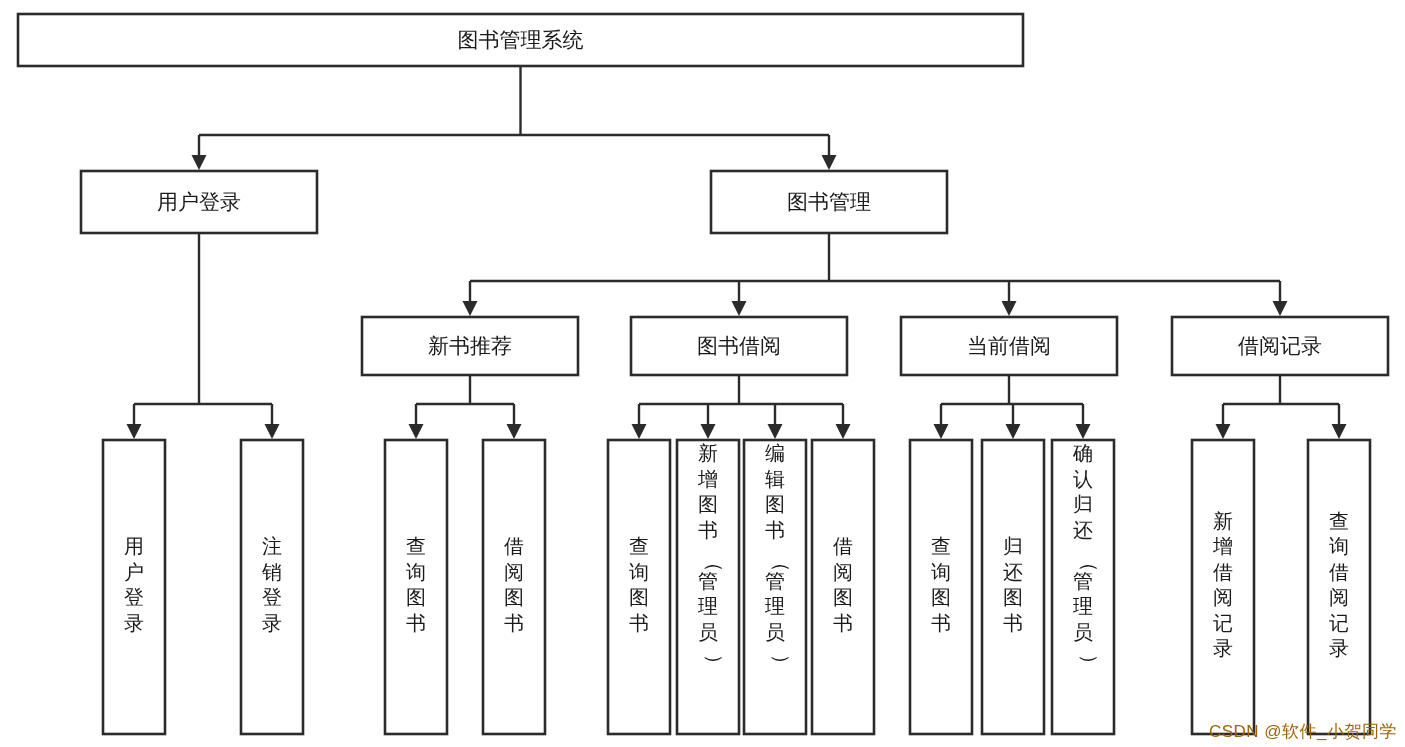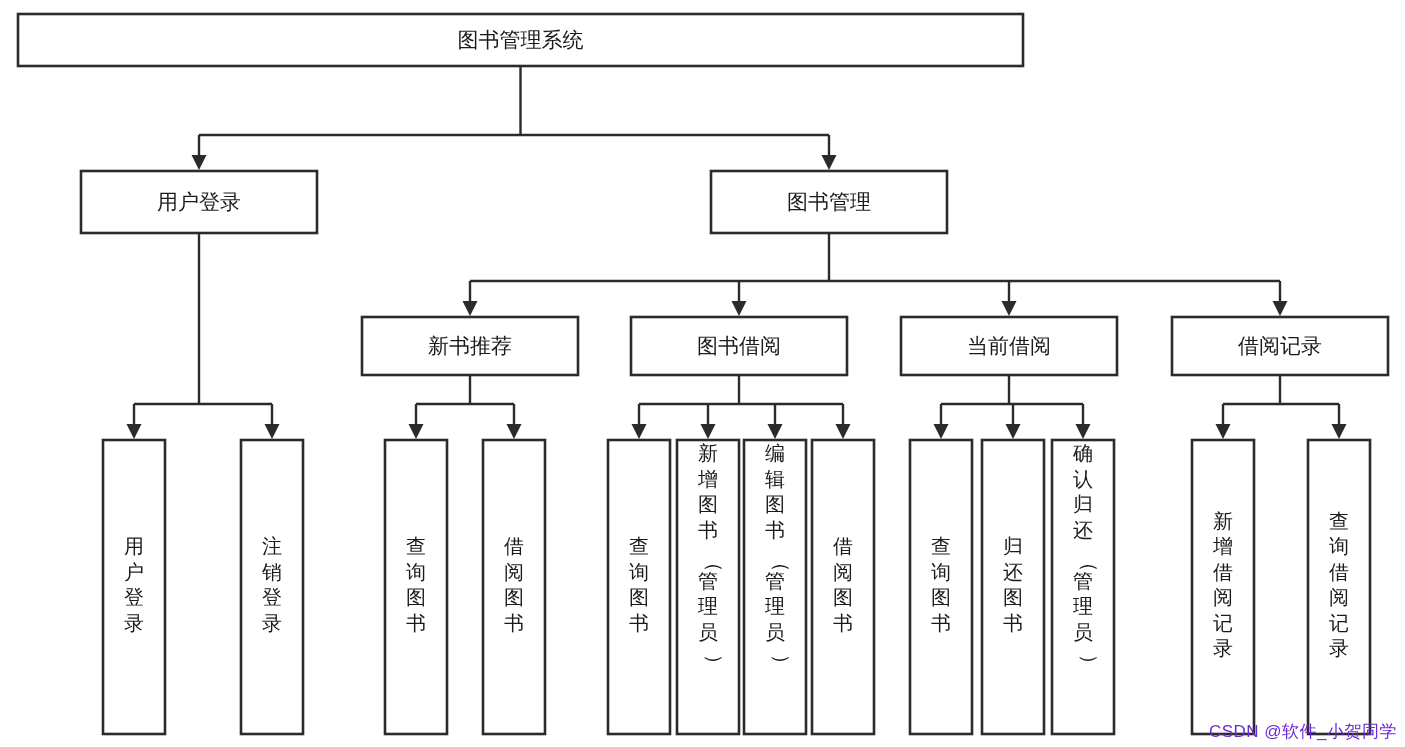--- a/index.html
+++ b/index.html
@@ -45,21 +45,21 @@
     font-family: "Liberation Sans", "DejaVu Sans", sans-serif;
     font-size: 20px;
     fill: #1a1a1a;
   }
   .watermark {
     position: absolute;
     right: 8px;
     bottom: 4px;
     font-family: "Liberation Sans", "DejaVu Sans", sans-serif;
     font-size: 17px;
-    color: #6d28d9;
+    color: #a16207;
     white-space: nowrap;
     letter-spacing: 0.5px;
   }
 </style>
 </head>
 <body>
 
 <svg id="diagram" viewBox="0 0 1405 747" xmlns="http://www.w3.org/2000/svg">
   <g id="edges-layer">
       <g>

